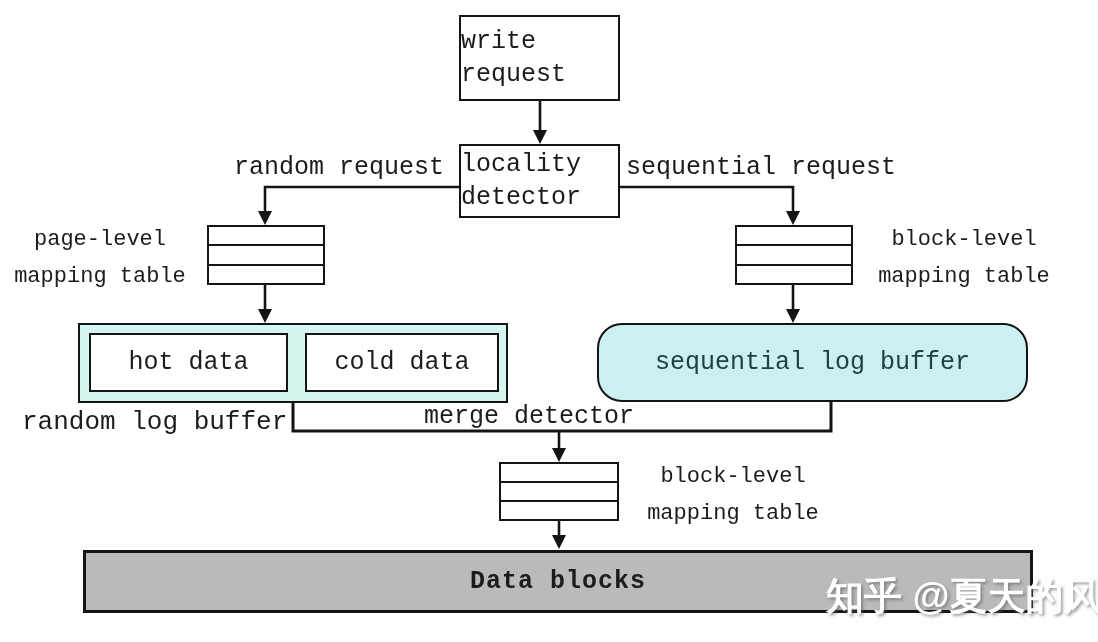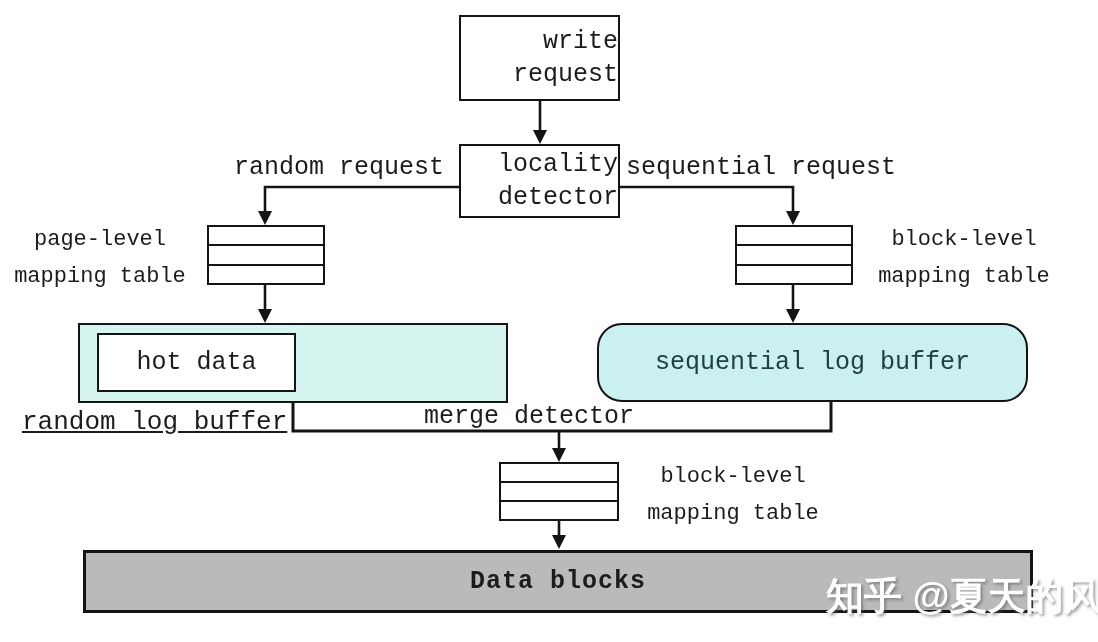--- a/index.html
+++ b/index.html
@@ -12,38 +12,38 @@
   }
   html,body{margin:0;padding:0;background:#ffffff;}
   .canvas{
     position:relative;width:1098px;height:642px;background:#ffffff;
     font-family:"Liberation Mono","DejaVu Sans Mono",monospace;
     color:var(--text);overflow:hidden;
   }
   .connectors{position:absolute;left:0;top:0;width:1098px;height:642px;pointer-events:none;}
   .node{
     position:absolute;border:2px solid var(--line);background:#fff;
-    display:flex;flex-direction:column;align-items:flex-end;justify-content:center;
+    display:flex;flex-direction:column;align-items:flex-start;justify-content:center;
     font-size:25px;line-height:33px;text-align:center;box-sizing:border-box;
   }
   .label{position:absolute;font-size:25px;line-height:30px;white-space:nowrap;}
   .side-label{position:absolute;font-size:22px;line-height:37px;text-align:center;}
   .mtable{
     position:absolute;width:118px;height:60px;border:2px solid var(--line);
     background:#fff;box-sizing:border-box;display:flex;flex-direction:column;
   }
   .mtable .trow{flex:1;}
   .mtable .trow + .trow{border-top:2px solid var(--line);}
   .buffer{
     position:absolute;background:var(--buffer-fill);border:2px solid var(--line);
     box-sizing:border-box;
   }
   .inner-box{
     position:absolute;background:#fff;border:2px solid var(--line);box-sizing:border-box;
-    display:flex;align-items:center;justify-content:center;font-size:25px;margin-left:8px;
+    display:flex;align-items:center;justify-content:center;font-size:25px;
   }
   .seq-buffer{
     position:absolute;background:var(--seq-buffer-fill);border:2px solid var(--line);
     box-sizing:border-box;display:flex;align-items:center;justify-content:center;
     font-size:25px;color:var(--seq-text);
   }
   .data-blocks{
     position:absolute;background:var(--data-blocks-fill);border:3px solid var(--line);
     box-sizing:border-box;display:flex;align-items:center;justify-content:center;
     font-size:25px;font-weight:bold;letter-spacing:1px;
@@ -133,27 +133,30 @@
   </div>
   <div class="side-label" style="left:858px;top:221px;width:212px;">
     <div>block-level</div>
     <div>mapping table</div>
   </div>
 
   <div class="buffer" style="left:78px;top:323px;width:430px;height:80px;">
     <div class="inner-box" style="left:9px;top:8px;width:199px;height:59px;">
       <span>hot data</span>
     </div>
+    <div class="inner-box" style="left:225px;top:8px;width:194px;height:59px;">
+      <span>cold data</span>
+    </div>
   </div>
 
   <div class="seq-buffer" style="left:597px;top:323px;width:431px;height:79px;border-radius:25px;">
     <span>sequential log buffer</span>
   </div>
 
-  <div class="label" style="left:22px;top:407px;font-size:26px;text-decoration:underline;">random log buffer</div>
+  <div class="label" style="left:22px;top:407px;font-size:26px;">random log buffer</div>
   <div class="label" style="left:424px;top:402px;">merge detector</div>
 
   <div class="mtable" style="left:499px;top:462px;width:120px;height:59px;">
     <div class="trow"></div>
     <div class="trow"></div>
     <div class="trow"></div>
   </div>
   <div class="side-label" style="left:627px;top:458px;width:212px;">
     <div>block-level</div>
     <div>mapping table</div>

